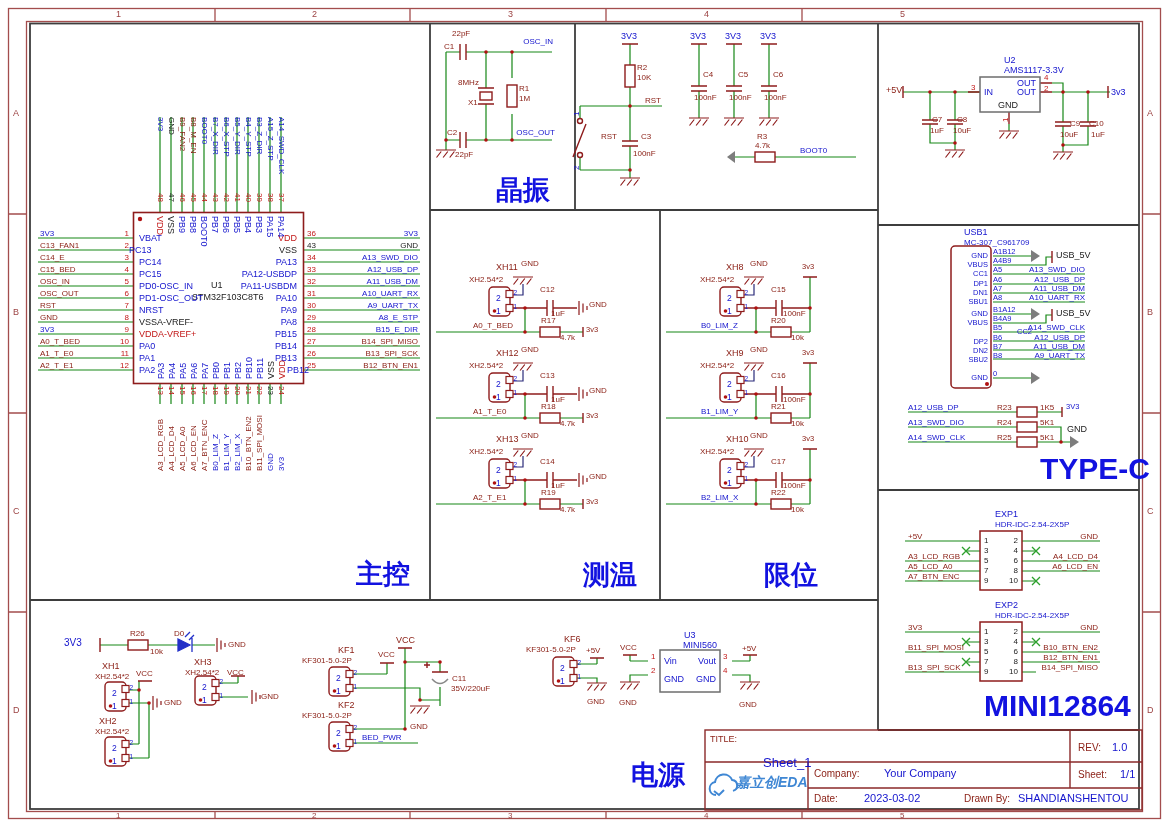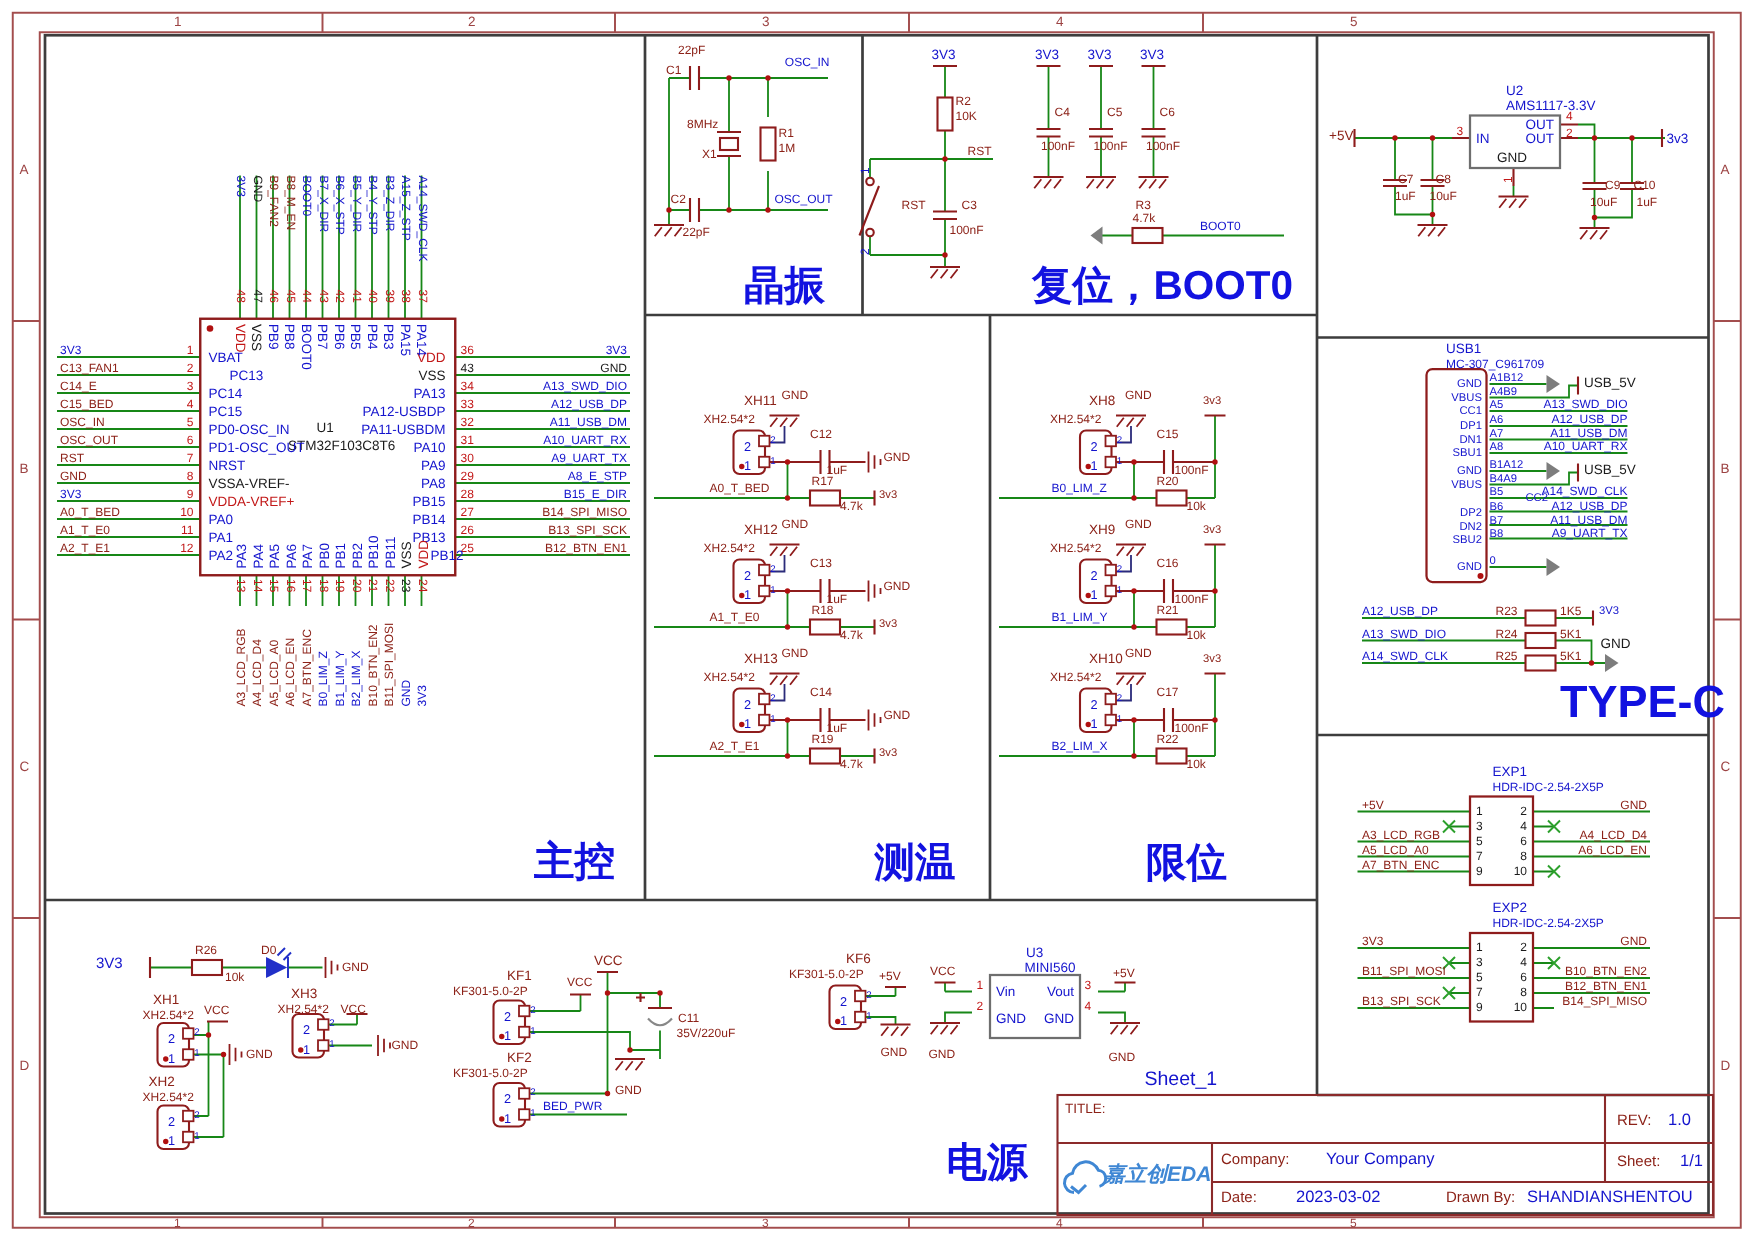--- a/index.html
+++ b/index.html
@@ -260,40 +260,40 @@
     <span class="t frm f9" style="left:1147px;top:0">C</span>
   </div>
       <div class="row" style="top: calc(108px + var(--i)*199px); --i: 3;">
     <span class="t frm f9" style="left:13px;top:0">D</span>
     <span class="t frm f9" style="left:1147px;top:0">D</span>
   </div>
     </div>
 
 <span class="t sec" style="left:356px;top:560px">主控</span>
 <span class="t sec" style="left:496px;top:176px">晶振</span>
-<span class="t sec" style="left:688px;top:176px">复位，BOOT0</span>
 <span class="t sec" style="left:583px;top:561px">测温</span>
 <span class="t sec" style="left:764px;top:561px">限位</span>
 <span class="t sec2" style="left:1040px;top:453px">TYPE-C</span>
+<span class="t sec2" style="left:984px;top:690px">MINI12864</span>
 <span class="t sec" style="left:631px;top:761px">电源</span>
 
 <span class="t k f9" style="left:211px;top:280px">U1</span>
 <span class="t k f9" style="left:192px;top:292px">STM32F103C8T6</span>
 
 <div>
 
 <div class="row" style="top: calc(238px + var(--i)*12px); --i: 0;">
     <span class="t" style="left:40px;top:-9px">3V3</span>
     <span class="t r ra" style="left:100px;top:-9px;width:29px">1</span>
     <span class="t f9" style="left:139px;top:-5px">VBAT</span>
   </div>
       <div class="row" style="top: calc(238px + var(--i)*12px); --i: 1;">
     <span class="t" style="left: 40px; top: -9px; color: rgb(140, 34, 24);">C13_FAN1</span>
     <span class="t r ra" style="left:100px;top:-9px;width:29px">2</span>
-    <span class="t f9" style="left:153px;top:-5px">PC13</span>
+    <span class="t f9" style="left:129px;top:-5px">PC13</span>
   </div>
       <div class="row" style="top: calc(238px + var(--i)*12px); --i: 2;">
     <span class="t" style="left: 40px; top: -9px; color: rgb(140, 34, 24);">C14_E</span>
     <span class="t r ra" style="left:100px;top:-9px;width:29px">3</span>
     <span class="t f9" style="left:139px;top:-5px">PC14</span>
   </div>
       <div class="row" style="top: calc(238px + var(--i)*12px); --i: 3;">
     <span class="t" style="left: 40px; top: -9px; color: rgb(140, 34, 24);">C15_BED</span>
     <span class="t r ra" style="left:100px;top:-9px;width:29px">4</span>
     <span class="t f9" style="left:139px;top:-5px">PC15</span>
@@ -841,21 +841,21 @@
 <span class="t f9 ra" style="left:694px;top:656px;width:22px">Vout</span>
 <span class="t f9 ra" style="left:694px;top:674px;width:22px">GND</span>
 <span class="t r" style="left:651px;top:652px">1</span>
 <span class="t r" style="left:651px;top:666px">2</span>
 <span class="t r" style="left:723px;top:652px">3</span>
 <span class="t r" style="left:723px;top:666px">4</span>
 <span class="t d" style="left:742px;top:644px">+5V</span>
 <span class="t d" style="left:739px;top:700px">GND</span>
 
 <span class="t d f9" style="left:710px;top:734px">TITLE:</span>
-<span class="t f13" style="left:763px;top:712px">Sheet_1</span>
+<span class="t f13" style="left:763px;top:756px">Sheet_1</span>
 <span class="t d f10" style="left:1078px;top:742px">REV:</span>
 <span class="t f11" style="left:1112px;top:741px">1.0</span>
 <span class="t d f10" style="left:814px;top:768px">Company:</span>
 <span class="t f11" style="left:884px;top:767px">Your Company</span>
 <span class="t d f10" style="left:1078px;top:769px">Sheet:</span>
 <span class="t f11" style="left:1120px;top:768px">1/1</span>
 <span class="t d f10" style="left:814px;top:793px">Date:</span>
 <span class="t f11" style="left:864px;top:792px">2023-03-02</span>
 <span class="t d f10" style="left:964px;top:793px">Drawn By:</span>
 <span class="t f11" style="left:1018px;top:792px">SHANDIANSHENTOU</span>

